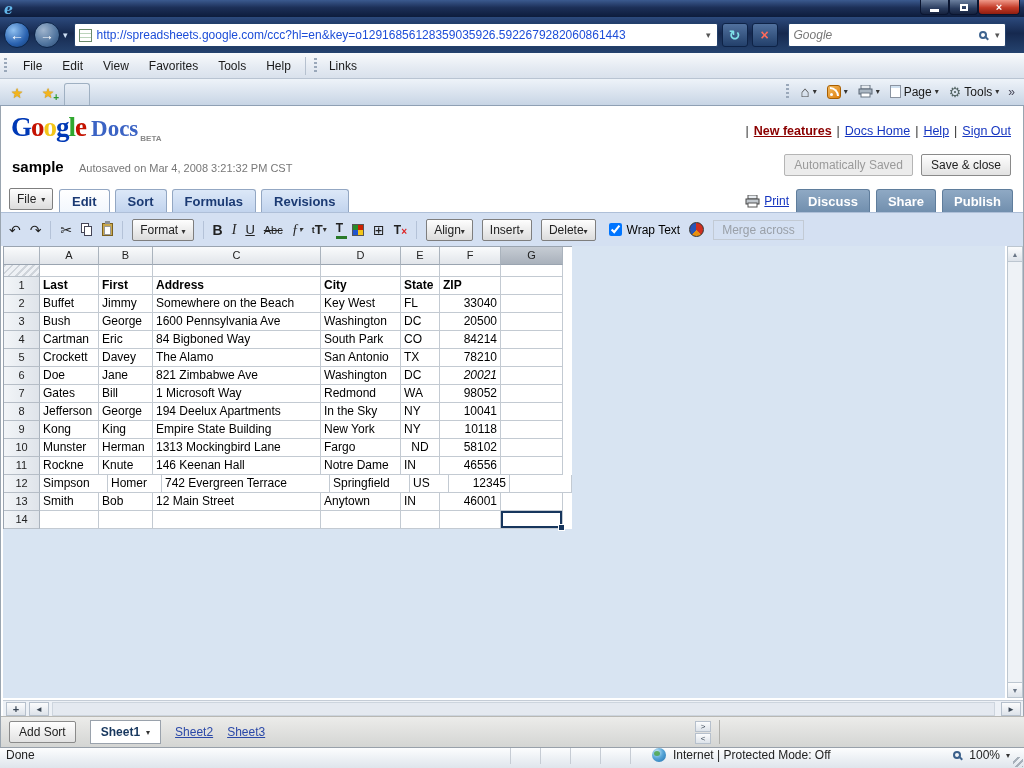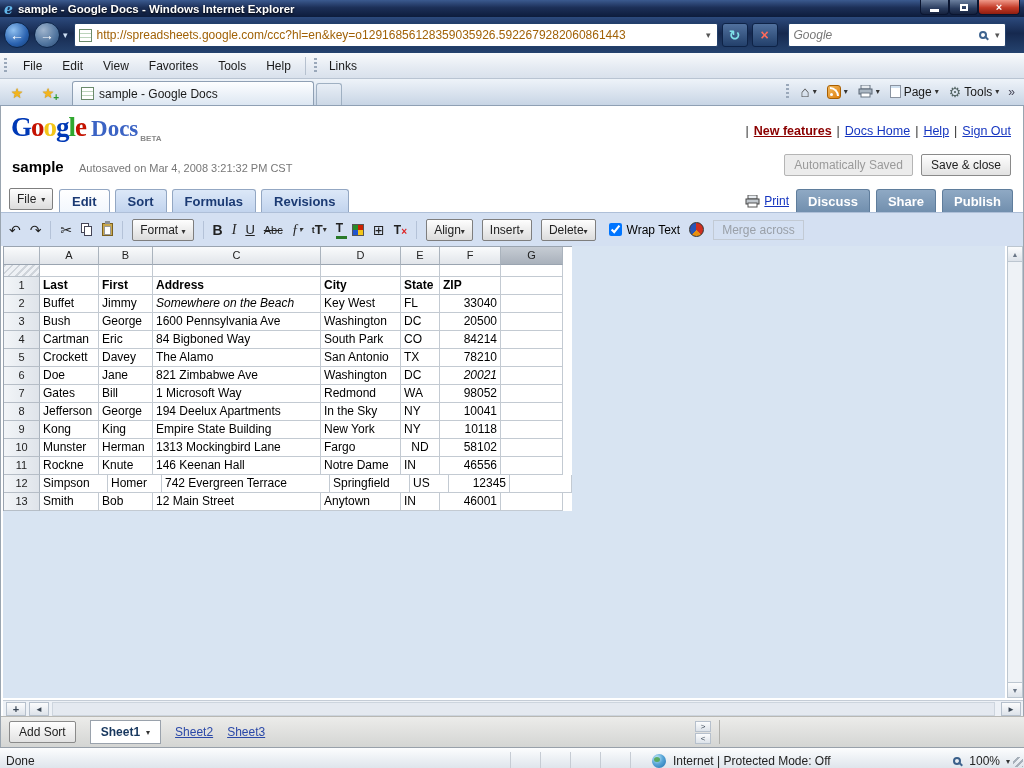--- a/index.html
+++ b/index.html
@@ -28,21 +28,21 @@
     background:linear-gradient(180deg,#2c4a7d 0%,#16294f 45%,#25436f 100%);
     display:flex; align-items:center; }
   .navbtn { width:26px; height:26px; border-radius:50%; margin-left:4px;
     background:radial-gradient(circle at 35% 30%,#8fc0f0,#2a62b0 60%,#123a6e);
     border:1px solid #0c2448; color:#fff; font-weight:bold; font-size:14px;
     display:flex; align-items:center; justify-content:center; cursor:pointer; }
   .navbtn.fwd { background:radial-gradient(circle at 35% 30%,#9fb4cd,#50749e 60%,#2c4a72); }
   .navdd { color:#cfe0f5; font-size:9px; margin:0 6px 0 3px; cursor:pointer; }
   .addrfield { width:644px; height:24px; background:#fff; border:1px solid #23406b; border-radius:2px;
     display:flex; align-items:center; padding:0 4px; overflow:hidden; }
-  .url { color:#a16207; font-size:12px; white-space:nowrap; flex:1; overflow:hidden; }
+  .url { color:#1d4ed8; font-size:12px; white-space:nowrap; flex:1; overflow:hidden; }
   .addrdd { color:#555; font-size:9px; padding:0 2px; cursor:pointer; }
   .tbtn { width:26px; height:24px; margin-left:4px; border:1px solid #0e2347; border-radius:3px;
     background:linear-gradient(180deg,#51719e,#23406b); display:flex; align-items:center;
     justify-content:center; cursor:pointer; font-weight:bold; }
   .tbtn.refresh { color:#7fe0e8; font-size:14px; }
   .tbtn.stop { color:#ff6a5a; font-size:14px; }
   .searchbox { width:218px; height:24px; margin-left:10px; background:#fff;
     border:1px solid #23406b; border-radius:2px; display:flex; align-items:center; padding:0 5px; }
   .stext { flex:1; color:#777; font-style:italic; font-size:12px; }
   .mag { width:8px; height:8px; border:2px solid #3f648f; border-radius:50%; position:relative; margin-right:8px; }
@@ -200,42 +200,41 @@
   .sheettab.active { color:#17375e; font-weight:bold; text-decoration:none; background:#fff;
     border:1px solid #9aa2ac; padding:4px 10px; display:flex; gap:6px; align-items:center; }
   .splitbtns { margin-left:430px; display:flex; flex-direction:column; gap:1px; }
   .sbtn2 { width:16px; height:11px; font-size:8px; line-height:10px; text-align:center; color:#3a4654;
     background:linear-gradient(180deg,#fbfcfd,#dde3ea); border:1px solid #b6c0cc; cursor:pointer; }
   .sheetdivider { width:1px; height:24px; background:#b0b0ac; margin-left:8px; }
 
   
   .statusbar { position:absolute; left:0; top:747px; width:1024px; height:21px;
     background:linear-gradient(180deg,#fcfdfe,#dfe5ec); border-top:1px solid #98a0aa;
-    display:flex; align-items:flex-end; font-size:12px; color:#222; }
+    display:flex; align-items:flex-start; font-size:12px; color:#222; }
   .done { margin-left:6px; }
   .sdivs { position:absolute; left:510px; display:flex; gap:29px; }
   .sdivs i { width:1px; height:16px; background:#c6ccd4; display:block; }
   .zone { position:absolute; left:652px; display:flex; align-items:center; gap:7px; }
   .globe { width:14px; height:14px; border-radius:50%; position:relative;
     background:radial-gradient(circle at 35% 30%,#cfeefa,#58a6d8 45%,#1f6fae); }
   .globe::after { content:""; position:absolute; width:6px; height:5px; background:#4aa34a;
     border-radius:50%; top:3px; left:2px; opacity:.85; }
   .zoomctl { position:absolute; right:14px; display:flex; align-items:center; gap:6px; cursor:pointer; }
   .zoomctl .mag { border-color:#3a5f8a; margin-right:2px; }
   .zgrip { position:absolute; right:1px; bottom:1px; width:10px; height:10px;
     background:repeating-linear-gradient(135deg,transparent 0 3px,#a7b0ba 3px 5px); }
 </style>
 </head>
 <body>
 
 <div class="window">
 
   <div class="titlebar">
     <span class="ie-e">e</span>
-    <span class="wtitle">sample - Google Docs - Windows Internet Explorer</span>
     <div class="winctl">
       <div class="wbtn">
           <span class="minbar"></span>
         </div>
       <div class="wbtn">
           <span class="restbox"></span>
         </div>
       <div class="wbtn close">×</div>
     </div>
   </div>
@@ -273,24 +272,20 @@
     <span class="links-label">Links</span>
   </div>
 
   <div class="tabrow">
     <div class="favbtn">
       <span class="star">★</span>
     </div>
     <div class="favbtn">
       <span class="star">★</span>
       <span class="starplus">+</span>
-    </div>
-    <div class="btab">
-      <span style="width:13px;height:13px;background:repeating-linear-gradient(180deg,#fff 0 3px,#bcd4bc 3px 4px);border:1px solid #6a8a6a;"></span>
-      <span>sample - Google Docs</span>
     </div>
     <div class="tabstub"></div>
     <div class="cmdicons">
       <span class="grip"></span>
       <div class="cmd">
         <span class="home">⌂</span>
         <span class="dd">▾</span>
       </div>
       <div class="cmd">
         <span class="feed"></span>
@@ -452,21 +447,21 @@
             <div class="gcell boldrow" style="width: 54px;">First</div>
             <div class="gcell boldrow" style="width: 168px;">Address</div>
             <div class="gcell boldrow" style="width: 80px;">City</div>
             <div class="gcell boldrow" style="width: 39px;">State</div>
             <div class="gcell boldrow" style="width: 61px;">ZIP</div>
             <div class="gcell" style="width: 62px;"></div>
           </div><div class="grow">
             <div class="rhdr" style="width: 36px;">2</div>
             <div class="gcell" style="width: 59px;">Buffet</div>
             <div class="gcell" style="width: 54px;">Jimmy</div>
-            <div class="gcell" style="width: 168px; font-style: italic;">Somewhere on the Beach</div>
+            <div class="gcell" style="width: 168px;">Somewhere on the Beach</div>
             <div class="gcell" style="width: 80px;">Key West</div>
             <div class="gcell" style="width: 39px;">FL</div>
             <div class="gcell num" style="width: 61px;">33040</div>
             <div class="gcell" style="width: 62px;"></div>
           </div><div class="grow">
             <div class="rhdr" style="width: 36px;">3</div>
             <div class="gcell" style="width: 59px;">Bush</div>
             <div class="gcell" style="width: 54px;">George</div>
             <div class="gcell" style="width: 168px;">1600 Pennsylvania Ave</div>
             <div class="gcell" style="width: 80px;">Washington</div>
@@ -556,20 +551,29 @@
             <div class="gcell" style="width: 62px;"></div>
           </div><div class="grow">
             <div class="rhdr" style="width: 36px;">13</div>
             <div class="gcell" style="width: 59px;">Smith</div>
             <div class="gcell" style="width: 54px;">Bob</div>
             <div class="gcell" style="width: 168px;">12 Main Street</div>
             <div class="gcell" style="width: 80px;">Anytown</div>
             <div class="gcell" style="width: 39px;">IN</div>
             <div class="gcell num" style="width: 61px;">46001</div>
             <div class="gcell" style="width: 62px;"></div>
+          </div><div class="grow">
+            <div class="rhdr" style="width: 36px;">14</div>
+            <div class="gcell" style="width: 59px;"></div>
+            <div class="gcell" style="width: 54px;"></div>
+            <div class="gcell" style="width: 168px;"></div>
+            <div class="gcell" style="width: 80px;"></div>
+            <div class="gcell" style="width: 39px;"></div>
+            <div class="gcell" style="width: 61px;"></div>
+            <div class="gcell sel" style="width: 62px;"></div>
           </div></div>
     </div>
 
     <div class="vscroll">
       <div class="sarrow">▲</div>
       <div class="sarrow bottom">▼</div>
     </div>
 
     <div class="hscrollrow">
       <div class="sbtn plusbtn">+</div>

